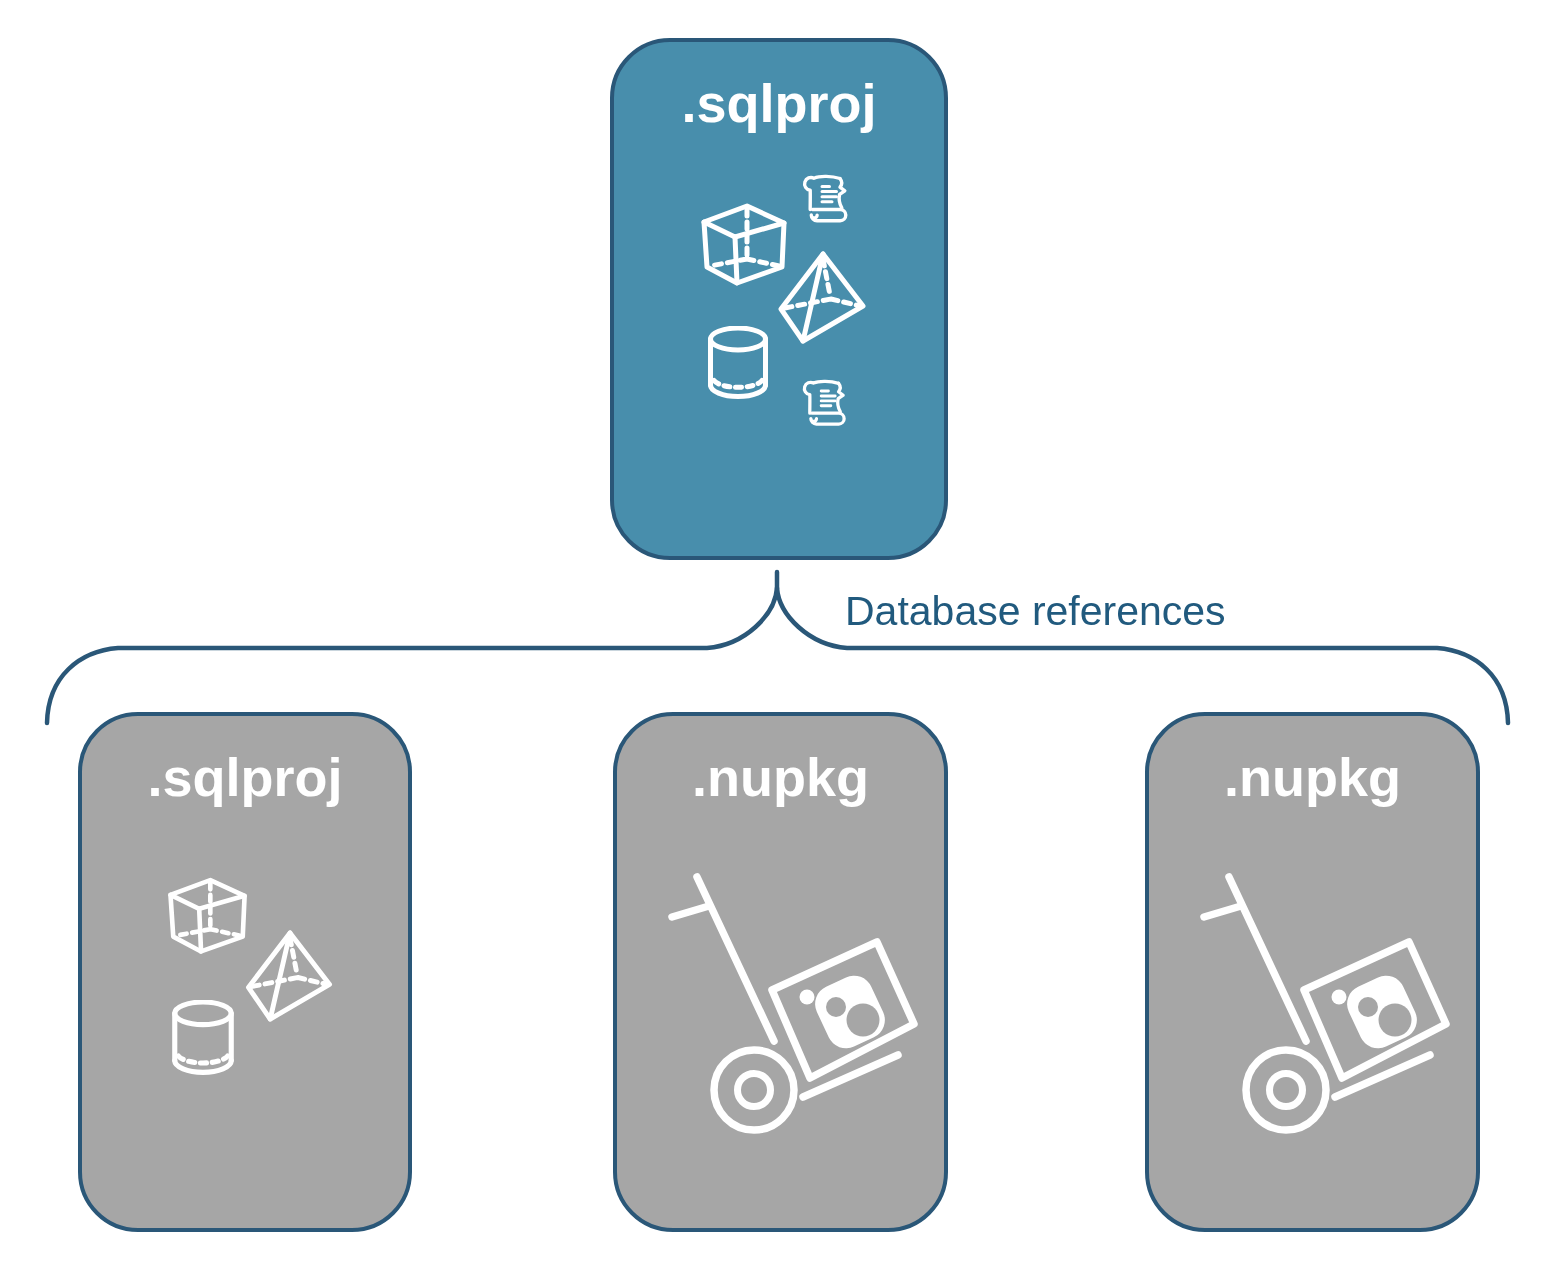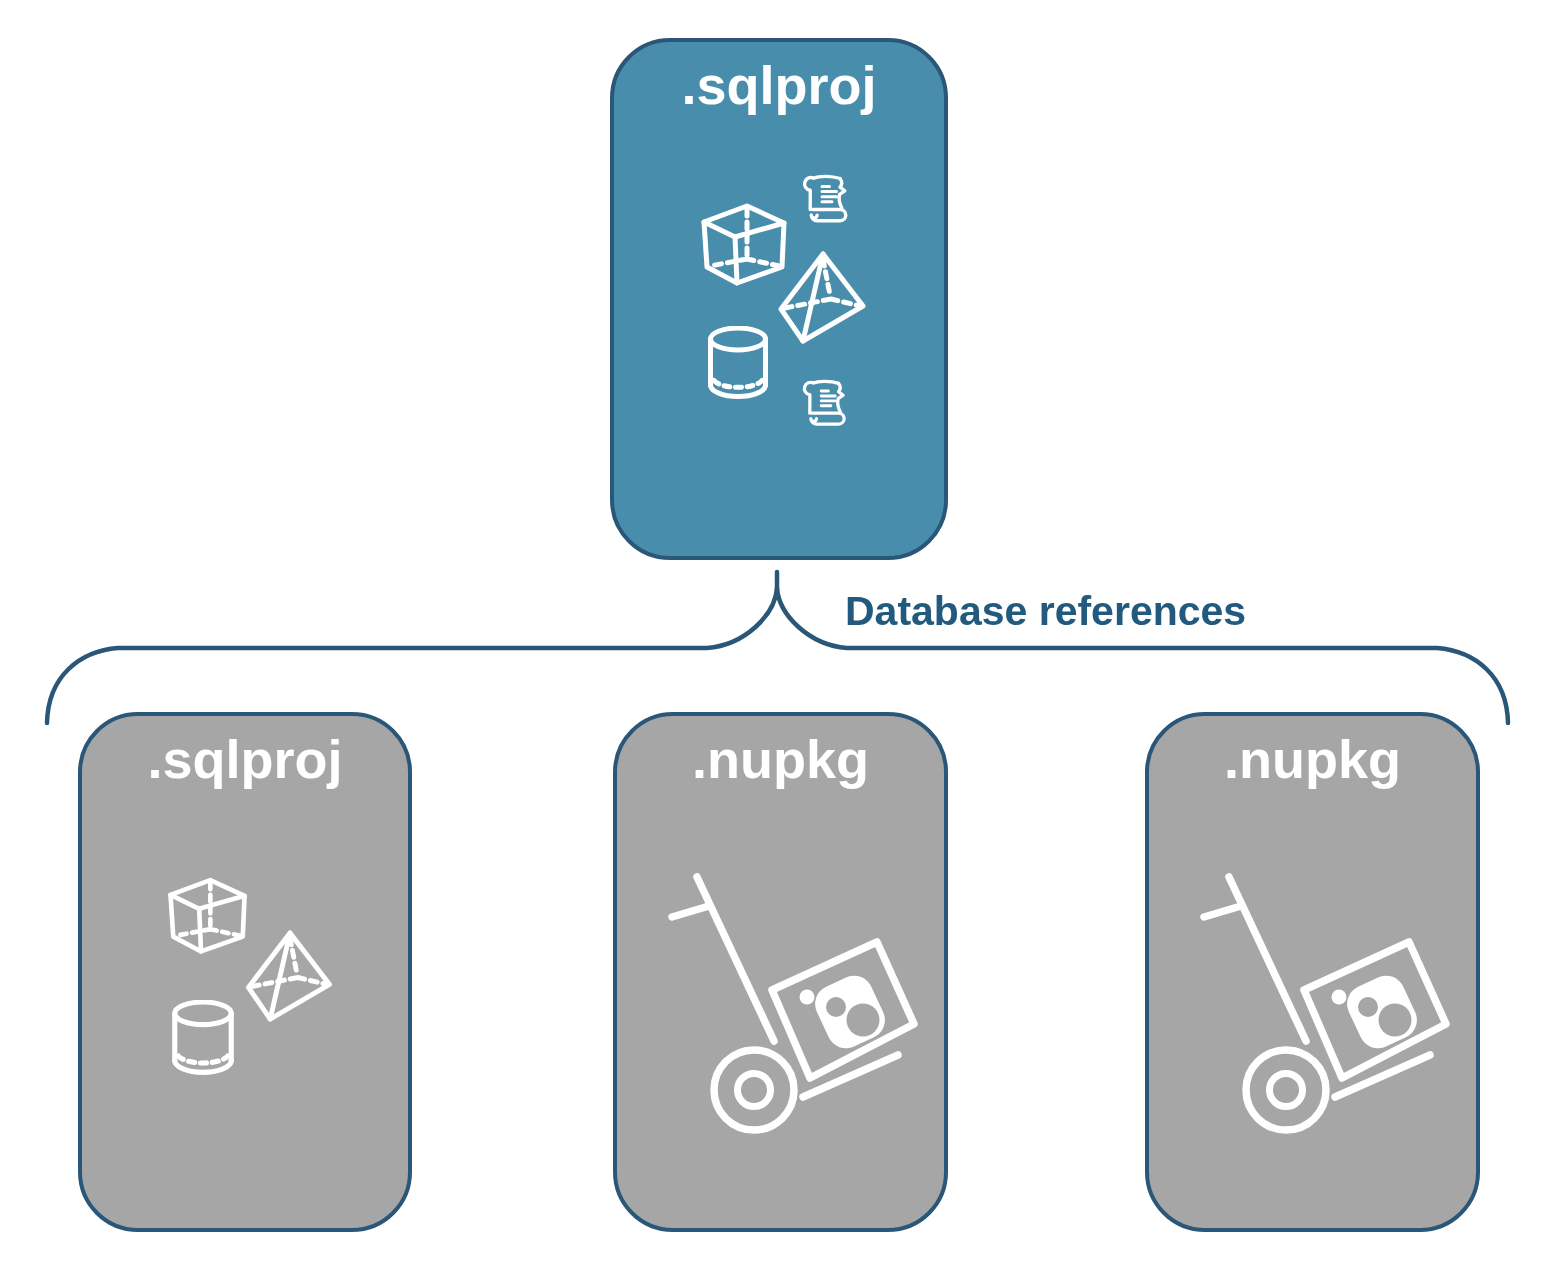--- a/index.html
+++ b/index.html
@@ -12,27 +12,27 @@
   }
   *{margin:0;padding:0;box-sizing:border-box;}
   body{background:#FFFFFF;font-family:"Liberation Sans",sans-serif;}
   .canvas{position:relative;width:1566px;height:1274px;background:#FFFFFF;overflow:hidden;}
   .box{position:absolute;border:4px solid var(--outline);border-radius:60px;}
   .box.main{background:var(--main-fill);left:610px;top:38px;width:338px;height:522px;}
   .box.ref{background:var(--ref-fill);}
   .box.ref1{left:78px;top:712px;width:334px;height:520px;}
   .box.ref2{left:613px;top:712px;width:335px;height:520px;}
   .box.ref3{left:1145px;top:712px;width:335px;height:520px;}
-  .box-title{display:block;padding-top:16px;text-align:center;font-size:54px;line-height:1;
+  .box-title{display:block;padding-top:34px;text-align:center;font-size:54px;line-height:1;
     font-weight:700;color:var(--label-color);letter-spacing:0px;}
   .icon{position:absolute;color:var(--icon-color);}
   .icon svg{display:block;width:100%;height:100%;}
   .brace{position:absolute;left:40px;top:550px;width:1480px;height:190px;}
   .brace path{fill:none;stroke:var(--outline);stroke-width:4.5;stroke-linecap:round;}
-  .connector-label{position:absolute;left:845px;top:588px;font-size:41px;font-weight:700;
+  .connector-label{position:absolute;left:845px;top:588px;font-size:41px;font-weight:400;
     color:var(--text);white-space:nowrap;}
   
   .st{fill:none;stroke:currentColor;stroke-linecap:round;stroke-linejoin:round;}
   .dash{stroke-dasharray:7 6;}
 </style>
 </head>
 <body>
 
 <svg width="0" height="0" style="position:absolute" aria-hidden="true">
   <defs>

